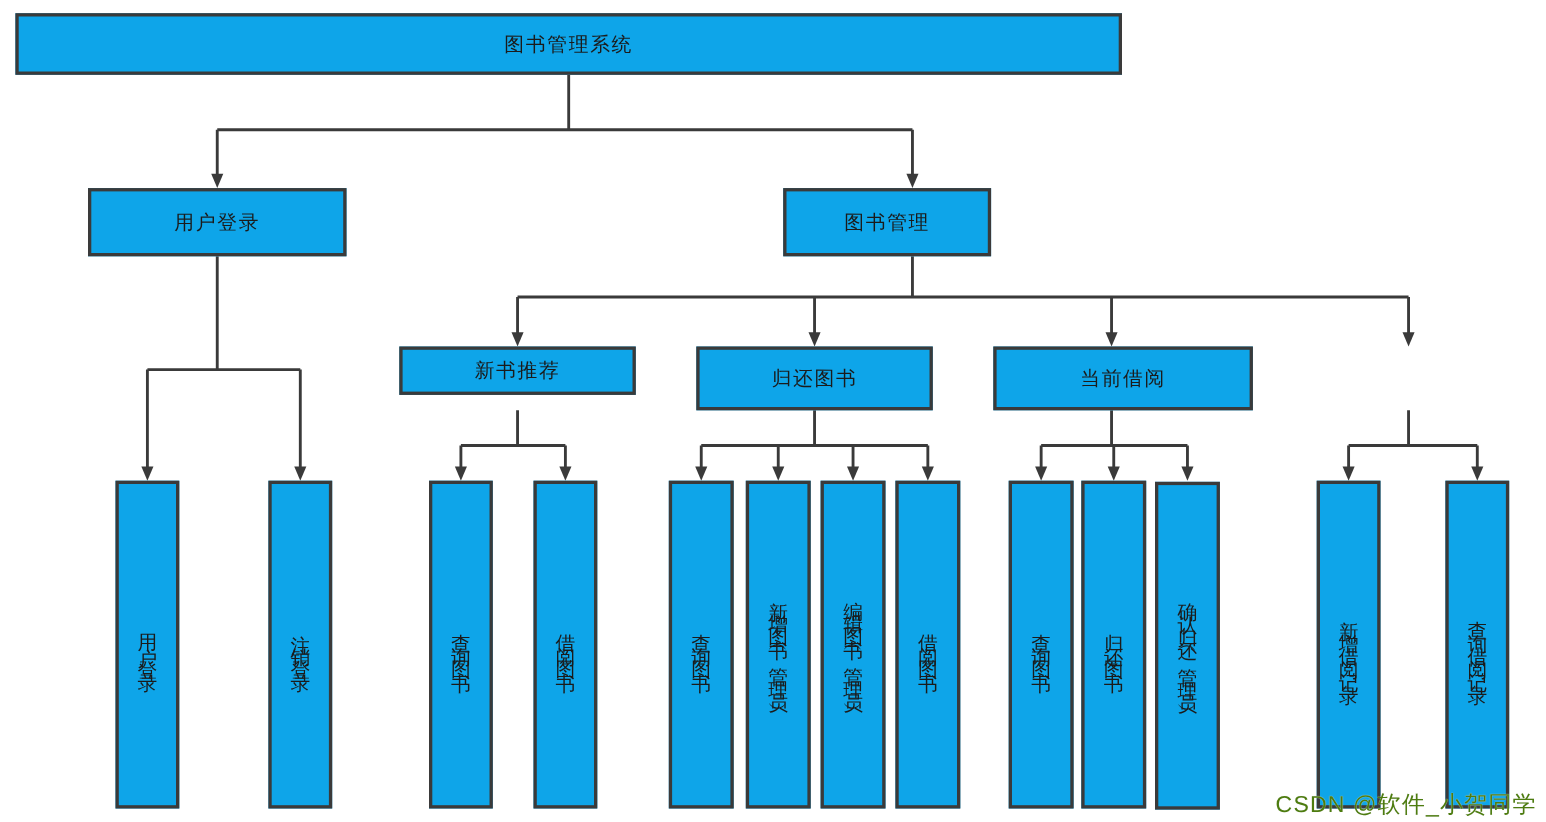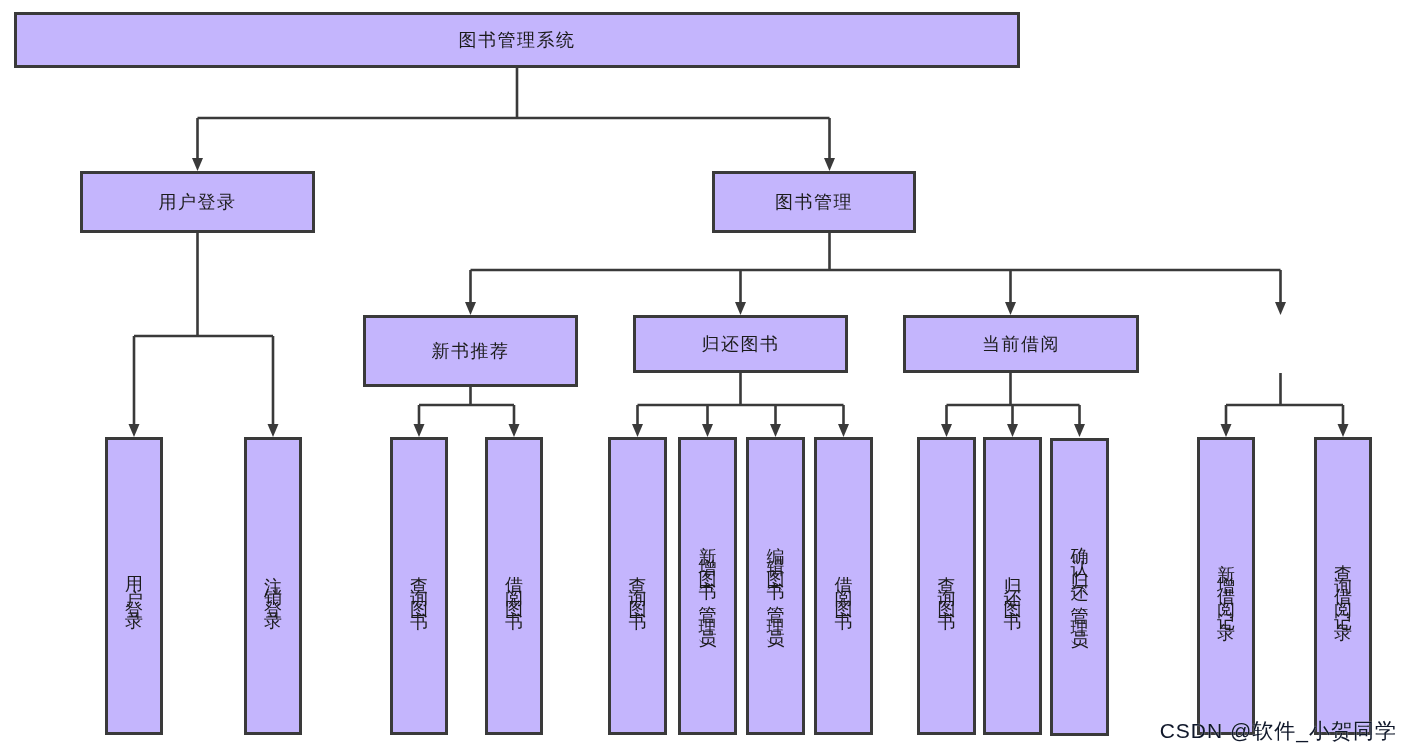--- a/index.html
+++ b/index.html
@@ -3,31 +3,31 @@
 <meta charset="utf-8">
 <style>
   html,body{margin:0;padding:0;background:#ffffff;}
   .stage{
     position:relative;width:1405px;height:747px;background:#ffffff;
     font-family:"Liberation Sans","DejaVu Sans",sans-serif;overflow:hidden;
   }
   #connector-layer{position:absolute;left:0;top:0;z-index:1;}
   .n{
     position:absolute;z-index:2;box-sizing:border-box;
-    border:3px solid #3a3a3a;background:#c4b5fd;color:#1b1b1b;
+    border:3px solid #3a3a3a;background:#0ea5e9;color:#1b1b1b;
     display:flex;align-items:center;justify-content:center;
   }
   .n.h .lbl{font-size:18px;letter-spacing:1.5px;white-space:nowrap;}
   .n.v .lbl{
     writing-mode:vertical-rl;text-orientation:mixed;
     font-size:18px;letter-spacing:12px;line-height:1;
   }
   .watermark{
     position:absolute;right:8px;bottom:2px;z-index:3;
-    font-size:21px;color:#0f172a;letter-spacing:1px;white-space:nowrap;
+    font-size:21px;color:#4d7c0f;letter-spacing:1px;white-space:nowrap;
     text-shadow:0 0 1px #e6e6e6;
     margin-left:32px;
   }
 </style>
 </head>
 <body>
 
 <div class="stage">
 
   <svg id="connector-layer" width="1405" height="747" viewBox="0 0 1405 747" aria-hidden="true">
@@ -53,25 +53,25 @@
       <polygon points="1337.5,424 1348.5,424 1343,437" fill="#3a3a3a"></polygon>
     </svg>
 
   <div class="n h" style="left:14px;top:12px;width:1006px;height:56px">
     <span class="lbl">图书管理系统</span>
   </div>
 
   <div class="n h" style="left:80px;top:171px;width:235px;height:62px">
     <span class="lbl">用户登录</span>
   </div>
-  <div class="n h" style="left:712px;top:171px;width:204px;height:62px">
+  <div class="n h" style="left:712px;top:171px;width:189px;height:62px">
     <span class="lbl">图书管理</span>
   </div>
 
-  <div class="n h" style="left:363px;top:315px;width:215px;height:72px">
+  <div class="n h" style="left:363px;top:315px;width:215px;height:44px">
     <span class="lbl">新书推荐</span>
   </div>
   <div class="n h" style="left:633px;top:315px;width:215px;height:58px">
     <span class="lbl">归还图书</span>
   </div>
   <div class="n h" style="left:903px;top:315px;width:236px;height:58px">
     <span class="lbl">当前借阅</span>
   </div>
 
   <div class="n v" style="left:105px;top:437px;width:58px;height:298px">

